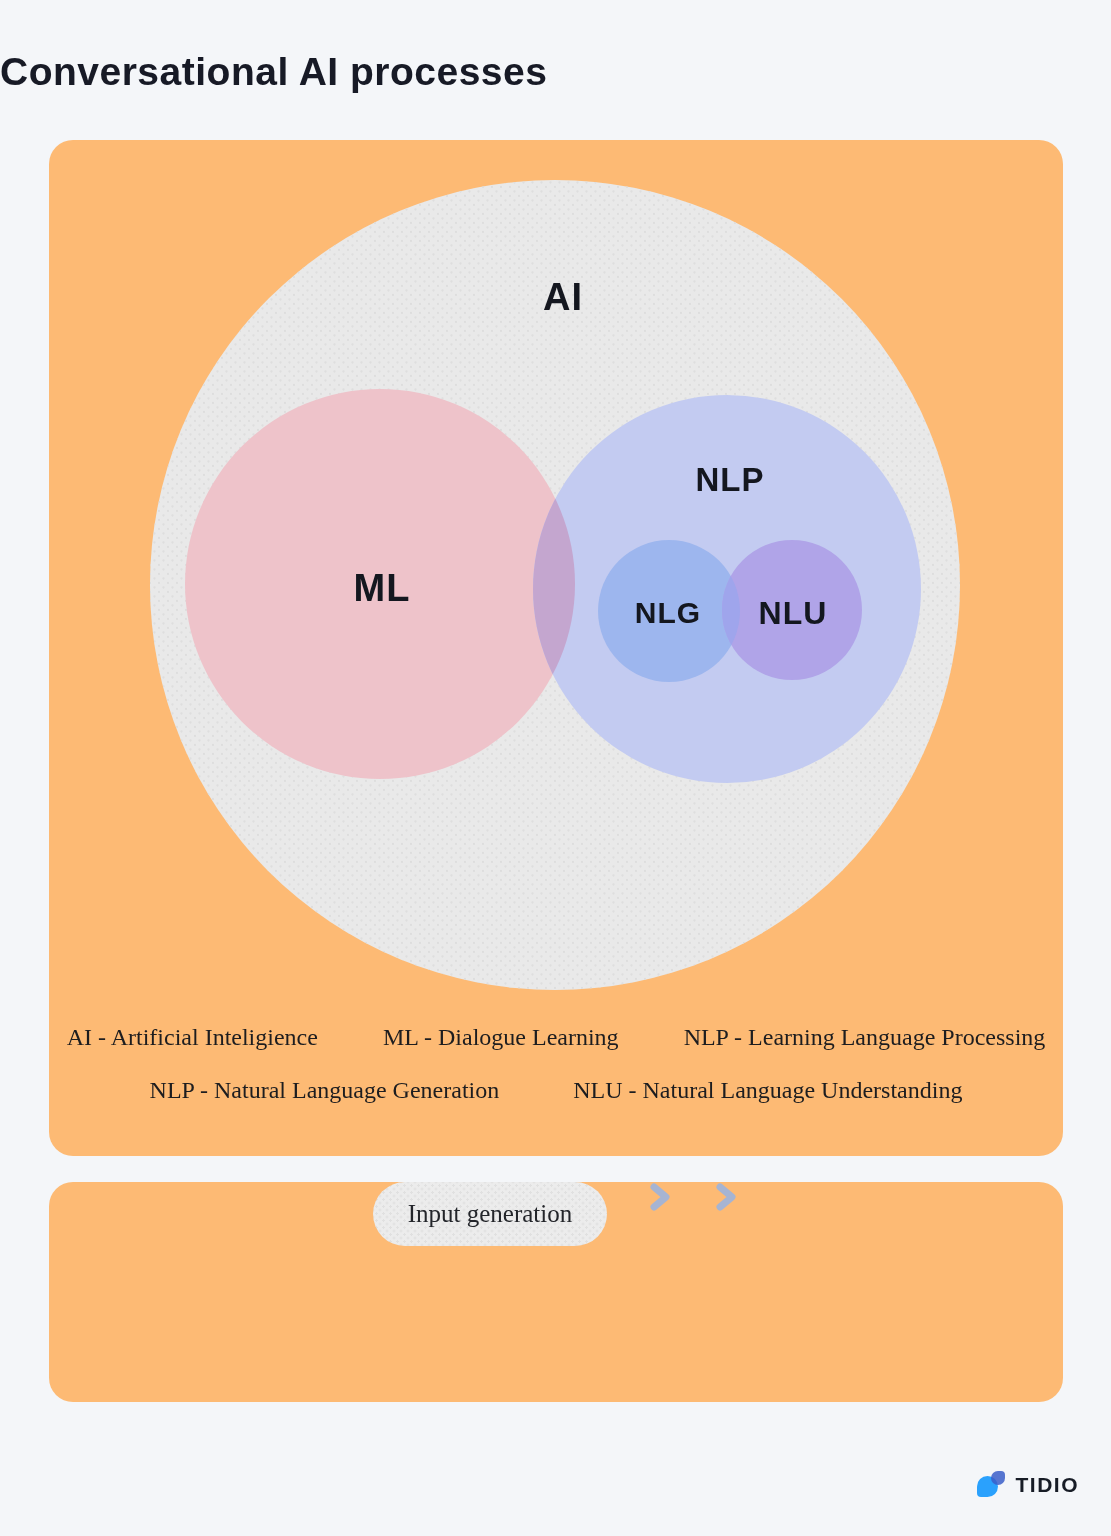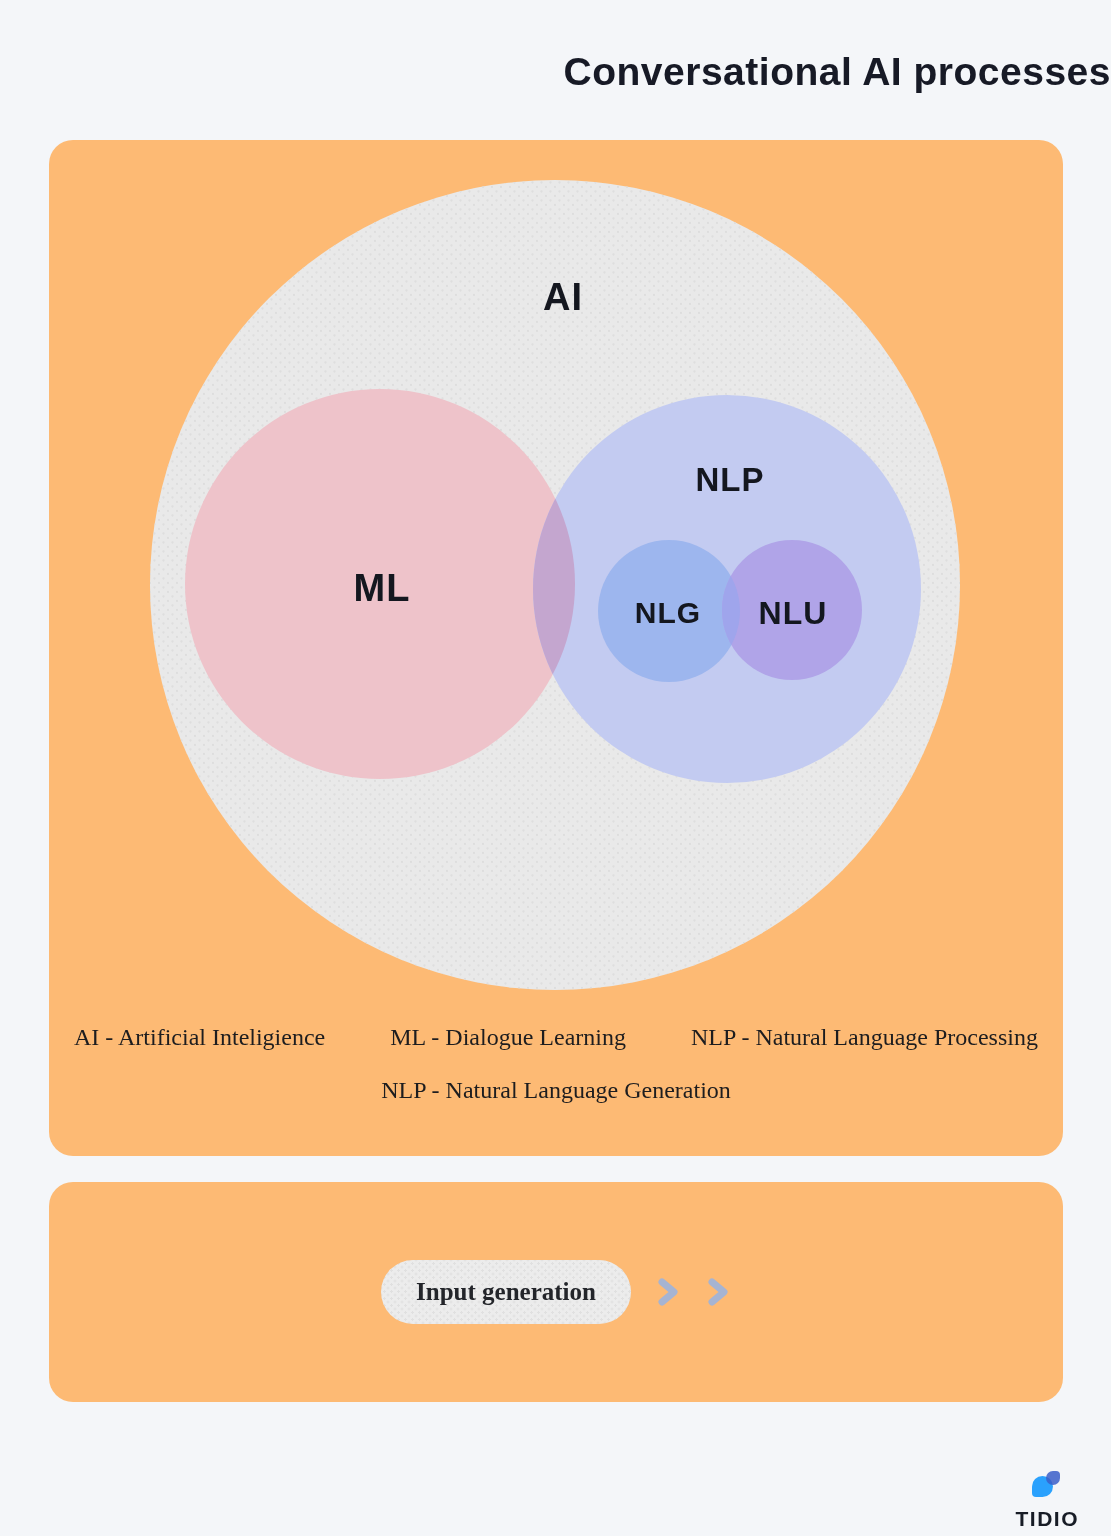--- a/index.html
+++ b/index.html
@@ -6,21 +6,21 @@
   body {
     width: 1111px; height: 1536px;
     background: #f4f6f9;
     font-family: "Liberation Sans", sans-serif;
     position: relative;
     overflow: hidden;
   }
   .page-title {
     position: absolute;
     top: 50px; left: 0; width: 100%;
-    text-align: right;
+    text-align: left;
     font-size: 39px; font-weight: 700;
     letter-spacing: 0.5px;
     color: #171a26;
     margin: 0;
   }
   .card {
     position: absolute;
     left: 49px; width: 1014px;
     background: #fdba74;
     border-radius: 24px;
@@ -49,23 +49,22 @@
     display: flex; justify-content: center;
     font-family: "Liberation Serif", serif;
     font-size: 24px; color: #1d1d1f;
     white-space: nowrap;
   }
   .legend-row-1 { top: 884px; gap: 65px; }
   .legend-row-2 { top: 937px; gap: 74px; }
 
   .process-flow {
     position: absolute; inset: 0;
-    display: flex; align-items: center; justify-content: center;
-    gap: 24px;
-    font-weight: bold;
+    display: flex; align-items: flex-start; justify-content: center;
+    gap: 40px;
   }
   .pill {
     height: 64px;
     padding: 0 35px;
     display: flex; align-items: center; justify-content: center;
     background-color: #ececec;
     background-image:
       radial-gradient(circle, rgba(0,0,0,0.05) 1.1px, rgba(0,0,0,0) 1.3px),
       radial-gradient(circle, rgba(0,0,0,0.05) 1.1px, rgba(0,0,0,0) 1.3px);
     background-size: 7px 7px, 7px 7px;
@@ -73,21 +72,21 @@
     border-radius: 32px;
     font-family: "Liberation Serif", serif;
     font-size: 25px; color: #23252a;
     white-space: nowrap;
   }
   .chevron { flex: 0 0 auto; }
 
   .brand {
     position: absolute;
     right: 32px; top: 1471px;
-    display: flex; align-items: center; gap: 9px; flex-direction: column;
+    display: flex; align-items: center; gap: 9px;
   }
   .tidio-icon { position: relative; width: 30px; height: 27px; }
   .tidio-bubble {
     position: absolute; left: 0; top: 5px;
     width: 21px; height: 21px;
     background: #2aa1fd;
     border-radius: 50% 50% 50% 4px;
   }
   .tidio-dot {
     position: absolute; right: 2px; top: 0;
@@ -140,24 +139,25 @@
 
   <div class="venn-label lbl-ai">AI</div>
   <div class="venn-label lbl-ml">ML</div>
   <div class="venn-label lbl-nlp">NLP</div>
   <div class="venn-label lbl-nlg">NLG</div>
   <div class="venn-label lbl-nlu">NLU</div>
 
   <div class="legend-row legend-row-1">
     <span>AI - Artificial Inteligience</span>
     <span>ML - Dialogue Learning</span>
-    <span>NLP - Natural Language Processing</span>
+    <span>NLP - Learning Language Processing</span>
   </div>
   <div class="legend-row legend-row-2">
     <span>NLP - Natural Language Generation</span>
+    <span>NLU - Natural Language Understanding</span>
   </div>
 </section>
 
 <section class="card card-process">
   <div class="process-flow">
     <div class="pill">
       <span>Input generation</span>
     </div>
     <svg class="chevron" width="26" height="30" viewBox="0 0 26 30">
       <polyline points="7,5 19,15 7,25" fill="none" stroke="#a6b4d2" stroke-width="7" stroke-linecap="round" stroke-linejoin="round"></polyline>

